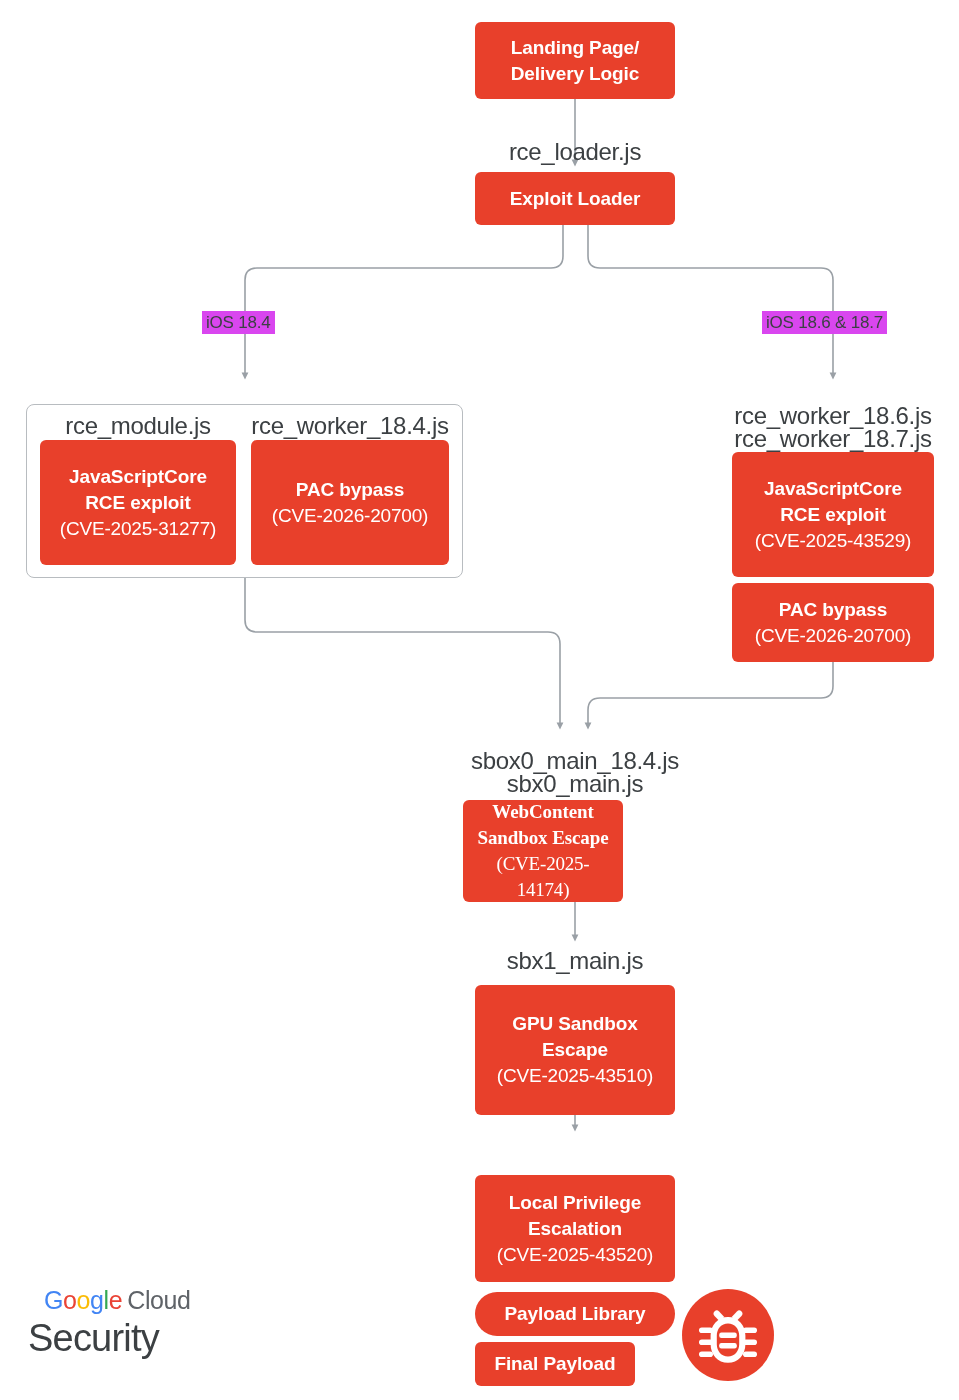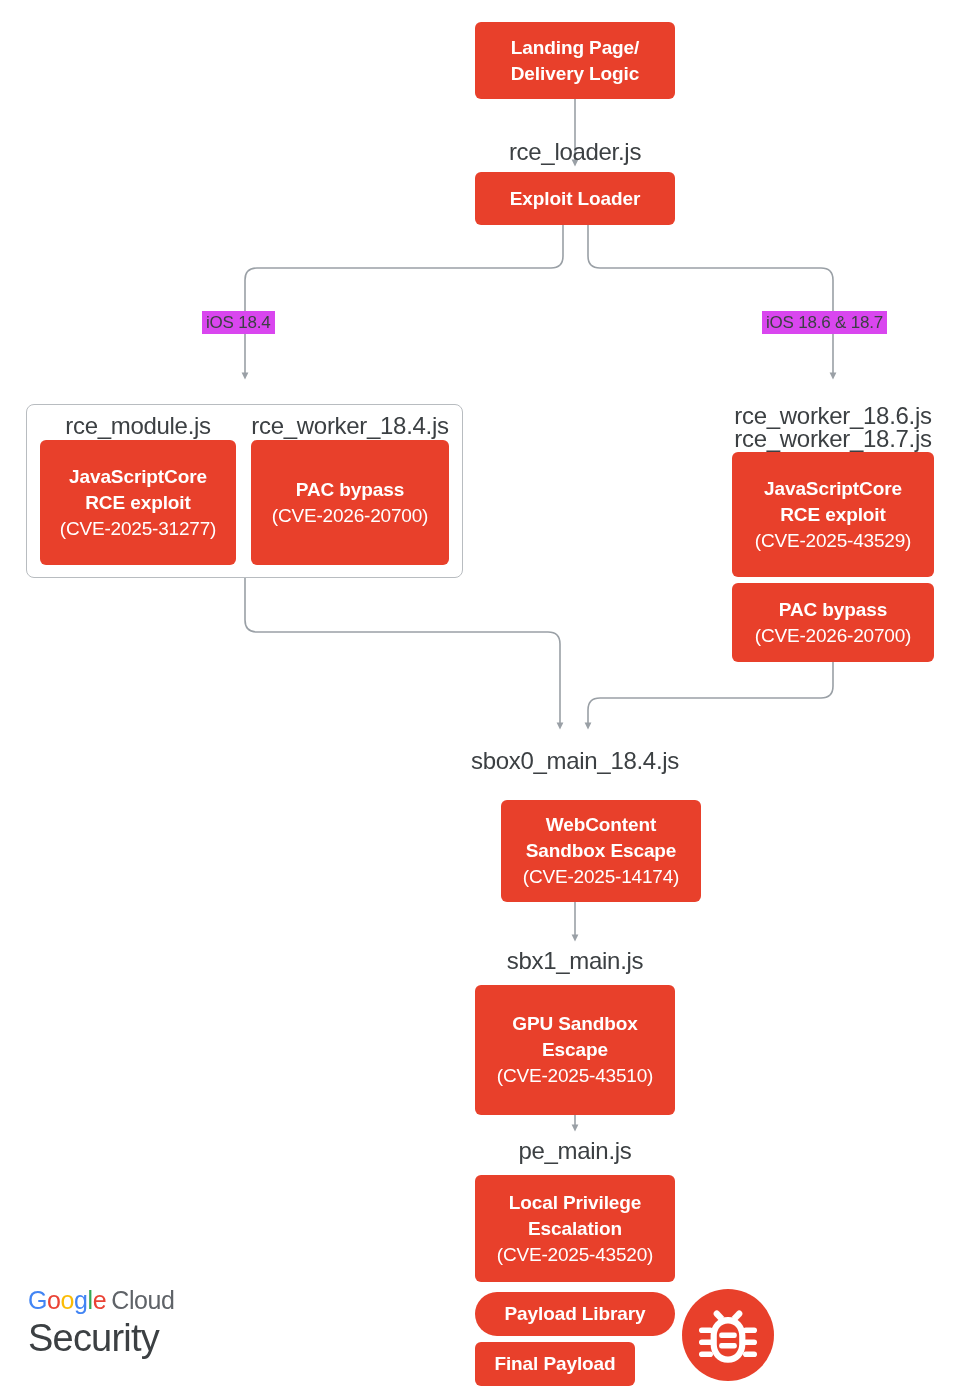--- a/index.html
+++ b/index.html
@@ -89,20 +89,21 @@
   #logo {
     position: absolute;
     left: 28px;
     top: 1285px;
   }
   #logo .gc-line {
     font-size: 25px;
     line-height: 30px;
     letter-spacing: -0.4px;
     white-space: nowrap;
+    margin-left: 16px;
   }
   #logo .gc-line .g1 { color:#4285F4; }
   #logo .gc-line .o1 { color:#EA4335; }
   #logo .gc-line .o2 { color:#FBBC05; }
   #logo .gc-line .g2 { color:#4285F4; }
   #logo .gc-line .l1 { color:#34A853; }
   #logo .gc-line .e1 { color:#EA4335; }
   #logo .gc-line .cloud { color:#5f6368; margin-left: 5px; }
   #logo .sec-line {
     color: #3c4043;
@@ -186,36 +187,36 @@
     <div class="ttl">RCE exploit</div>
     <div class="cve">(CVE-2025-43529)</div>
   </div>
 
   <div class="node" style="left:732px; top:583px; width:202px; height:79px;">
     <div class="ttl">PAC bypass</div>
     <div class="cve">(CVE-2026-20700)</div>
   </div>
 
   <div class="filelabel" style="left:455px; top:749px; width:240px;">sbox0_main_18.4.js</div>
-
-  <div class="node" style="left:501px; top:800px; width:200px; height:102px;">
+  <div class="filelabel" style="left:455px; top:772px; width:240px;">sbx0_main.js</div>
+
+  <div class="node" style="left:463px; top:800px; width:160px; height:102px;font-family:Liberation Serif, serif;">
     <div class="ttl">WebContent</div>
     <div class="ttl">Sandbox Escape</div>
     <div class="cve">(CVE-2025-14174)</div>
   </div>
 
   <div class="filelabel" style="left:455px; top:949px; width:240px;">sbx1_main.js</div>
 
   <div class="node" style="left:475px; top:985px; width:200px; height:130px;">
     <div class="ttl">GPU Sandbox</div>
     <div class="ttl">Escape</div>
     <div class="cve">(CVE-2025-43510)</div>
   </div>
 
-  <div class="filelabel" style="left:455px; top:1139px; width:240px;">pe_main.js</div>
 
   <div class="node" style="left:475px; top:1175px; width:200px; height:107px;">
     <div class="ttl">Local Privilege</div>
     <div class="ttl">Escalation</div>
     <div class="cve">(CVE-2025-43520)</div>
   </div>
 
   <div class="node small" style="left:475px; top:1292px; width:200px; height:44px;border-radius:22px;">
     <div class="ttl">Payload Library</div>
   </div>

